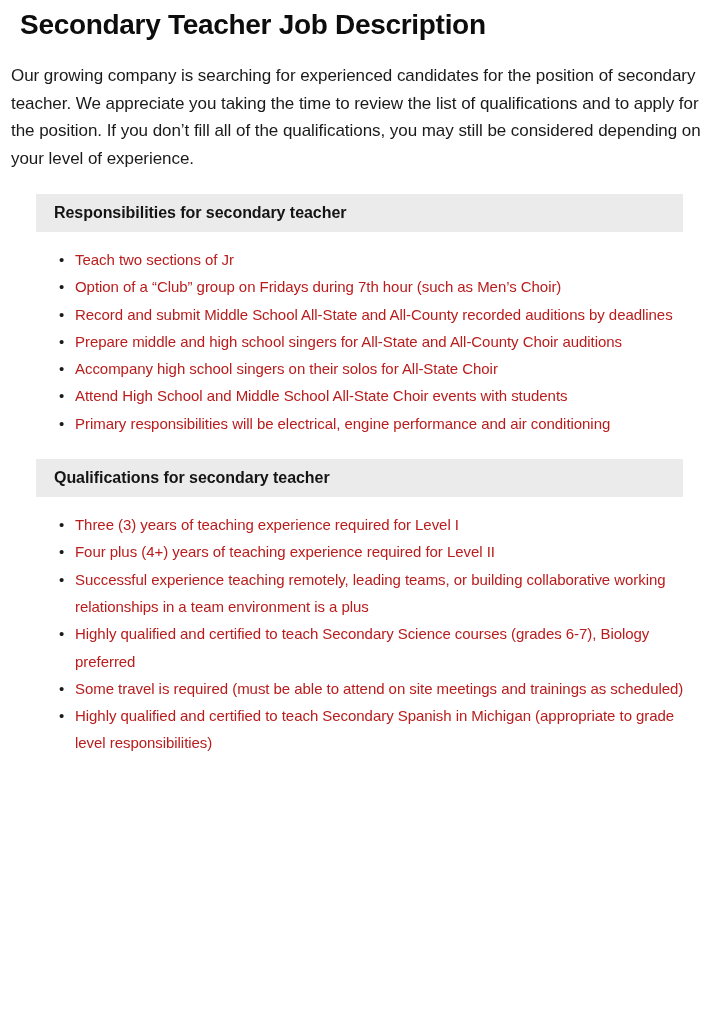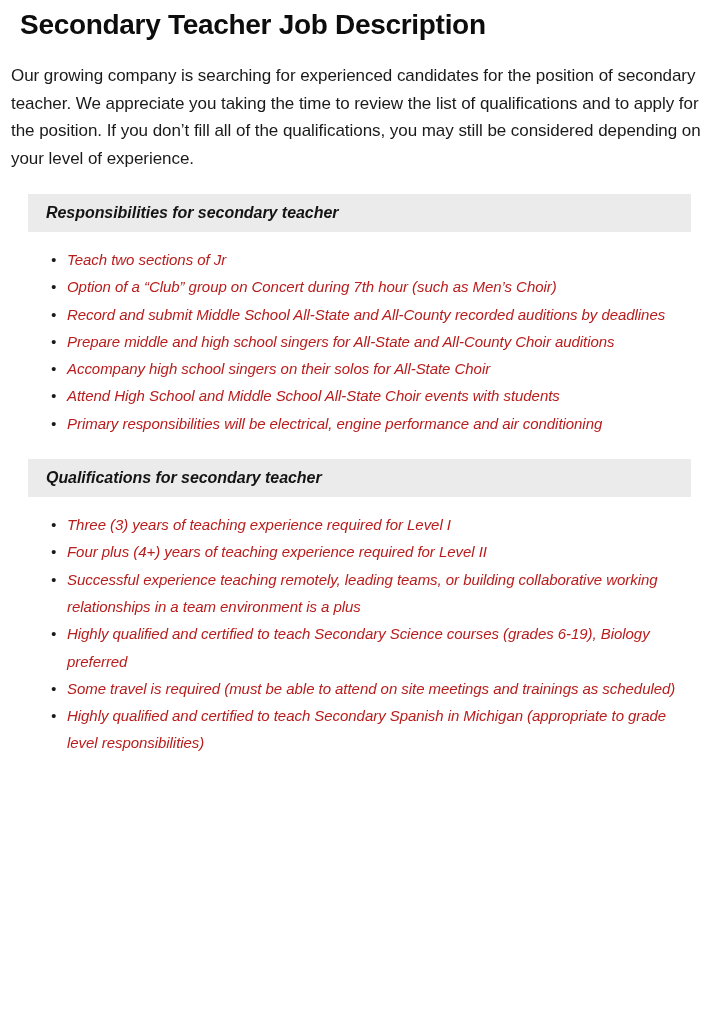--- a/index.html
+++ b/index.html
@@ -32,23 +32,22 @@
   }
   .intro {
     font-size: 17px;
     line-height: 27.5px;
     color: #1a1a1a;
     margin: 0;
     padding: 18px 14px 0 11px;
     letter-spacing: -0.05px;
   }
   .section {
-    margin: 8px;
+    margin: 16px;
     padding: 0;
-    font-style: italic;
   }
   .section-header {
     background: #ebebeb;
     margin: 22px 21px 0 20px;
     padding: 10px 0 10px 18px;
     box-sizing: border-box;
     height: 38px;
     display: flex;
     align-items: center;
   }
@@ -94,38 +93,38 @@
   <h1 class="doc-title">Secondary Teacher Job Description</h1>
 
   <p class="intro">Our growing company is searching for experienced candidates for the position of secondary teacher. We appreciate you taking the time to review the list of qualifications and to apply for the position. If you don’t fill all of the qualifications, you may still be considered depending on your level of experience.</p>
 
   <div class="section">
     <div class="section-header">
       <span class="section-header-label">Responsibilities for secondary teacher</span>
     </div>
     <ul class="bullet-list">
       <li>Teach two sections of Jr</li>
-      <li>Option of a “Club” group on Concert during 7th hour (such as Men’s Choir)</li>
+      <li>Option of a “Club” group on Fridays during 7th hour (such as Men’s Choir)</li>
       <li>Record and submit Middle School All-State and All-County recorded auditions by deadlines</li>
       <li>Prepare middle and high school singers for All-State and All-County Choir auditions</li>
       <li>Accompany high school singers on their solos for All-State Choir</li>
       <li>Attend High School and Middle School All-State Choir events with students</li>
       <li>Primary responsibilities will be electrical, engine performance and air conditioning</li>
     </ul>
   </div>
 
   <div class="section">
     <div class="section-header">
       <span class="section-header-label">Qualifications for secondary teacher</span>
     </div>
     <ul class="bullet-list">
       <li>Three (3) years of teaching experience required for Level I</li>
       <li>Four plus (4+) years of teaching experience required for Level II</li>
       <li>Successful experience teaching remotely, leading teams, or building collaborative working relationships in a team environment is a plus</li>
-      <li>Highly qualified and certified to teach Secondary Science courses (grades 6-19), Biology preferred</li>
+      <li>Highly qualified and certified to teach Secondary Science courses (grades 6-7), Biology preferred</li>
       <li>Some travel is required (must be able to attend on site meetings and trainings as scheduled)</li>
       <li>Highly qualified and certified to teach Secondary Spanish in Michigan (appropriate to grade level responsibilities)</li>
     </ul>
   </div>
 
   <div class="spacer-bottom"></div>
 
 </div>
 
 </body></html>

